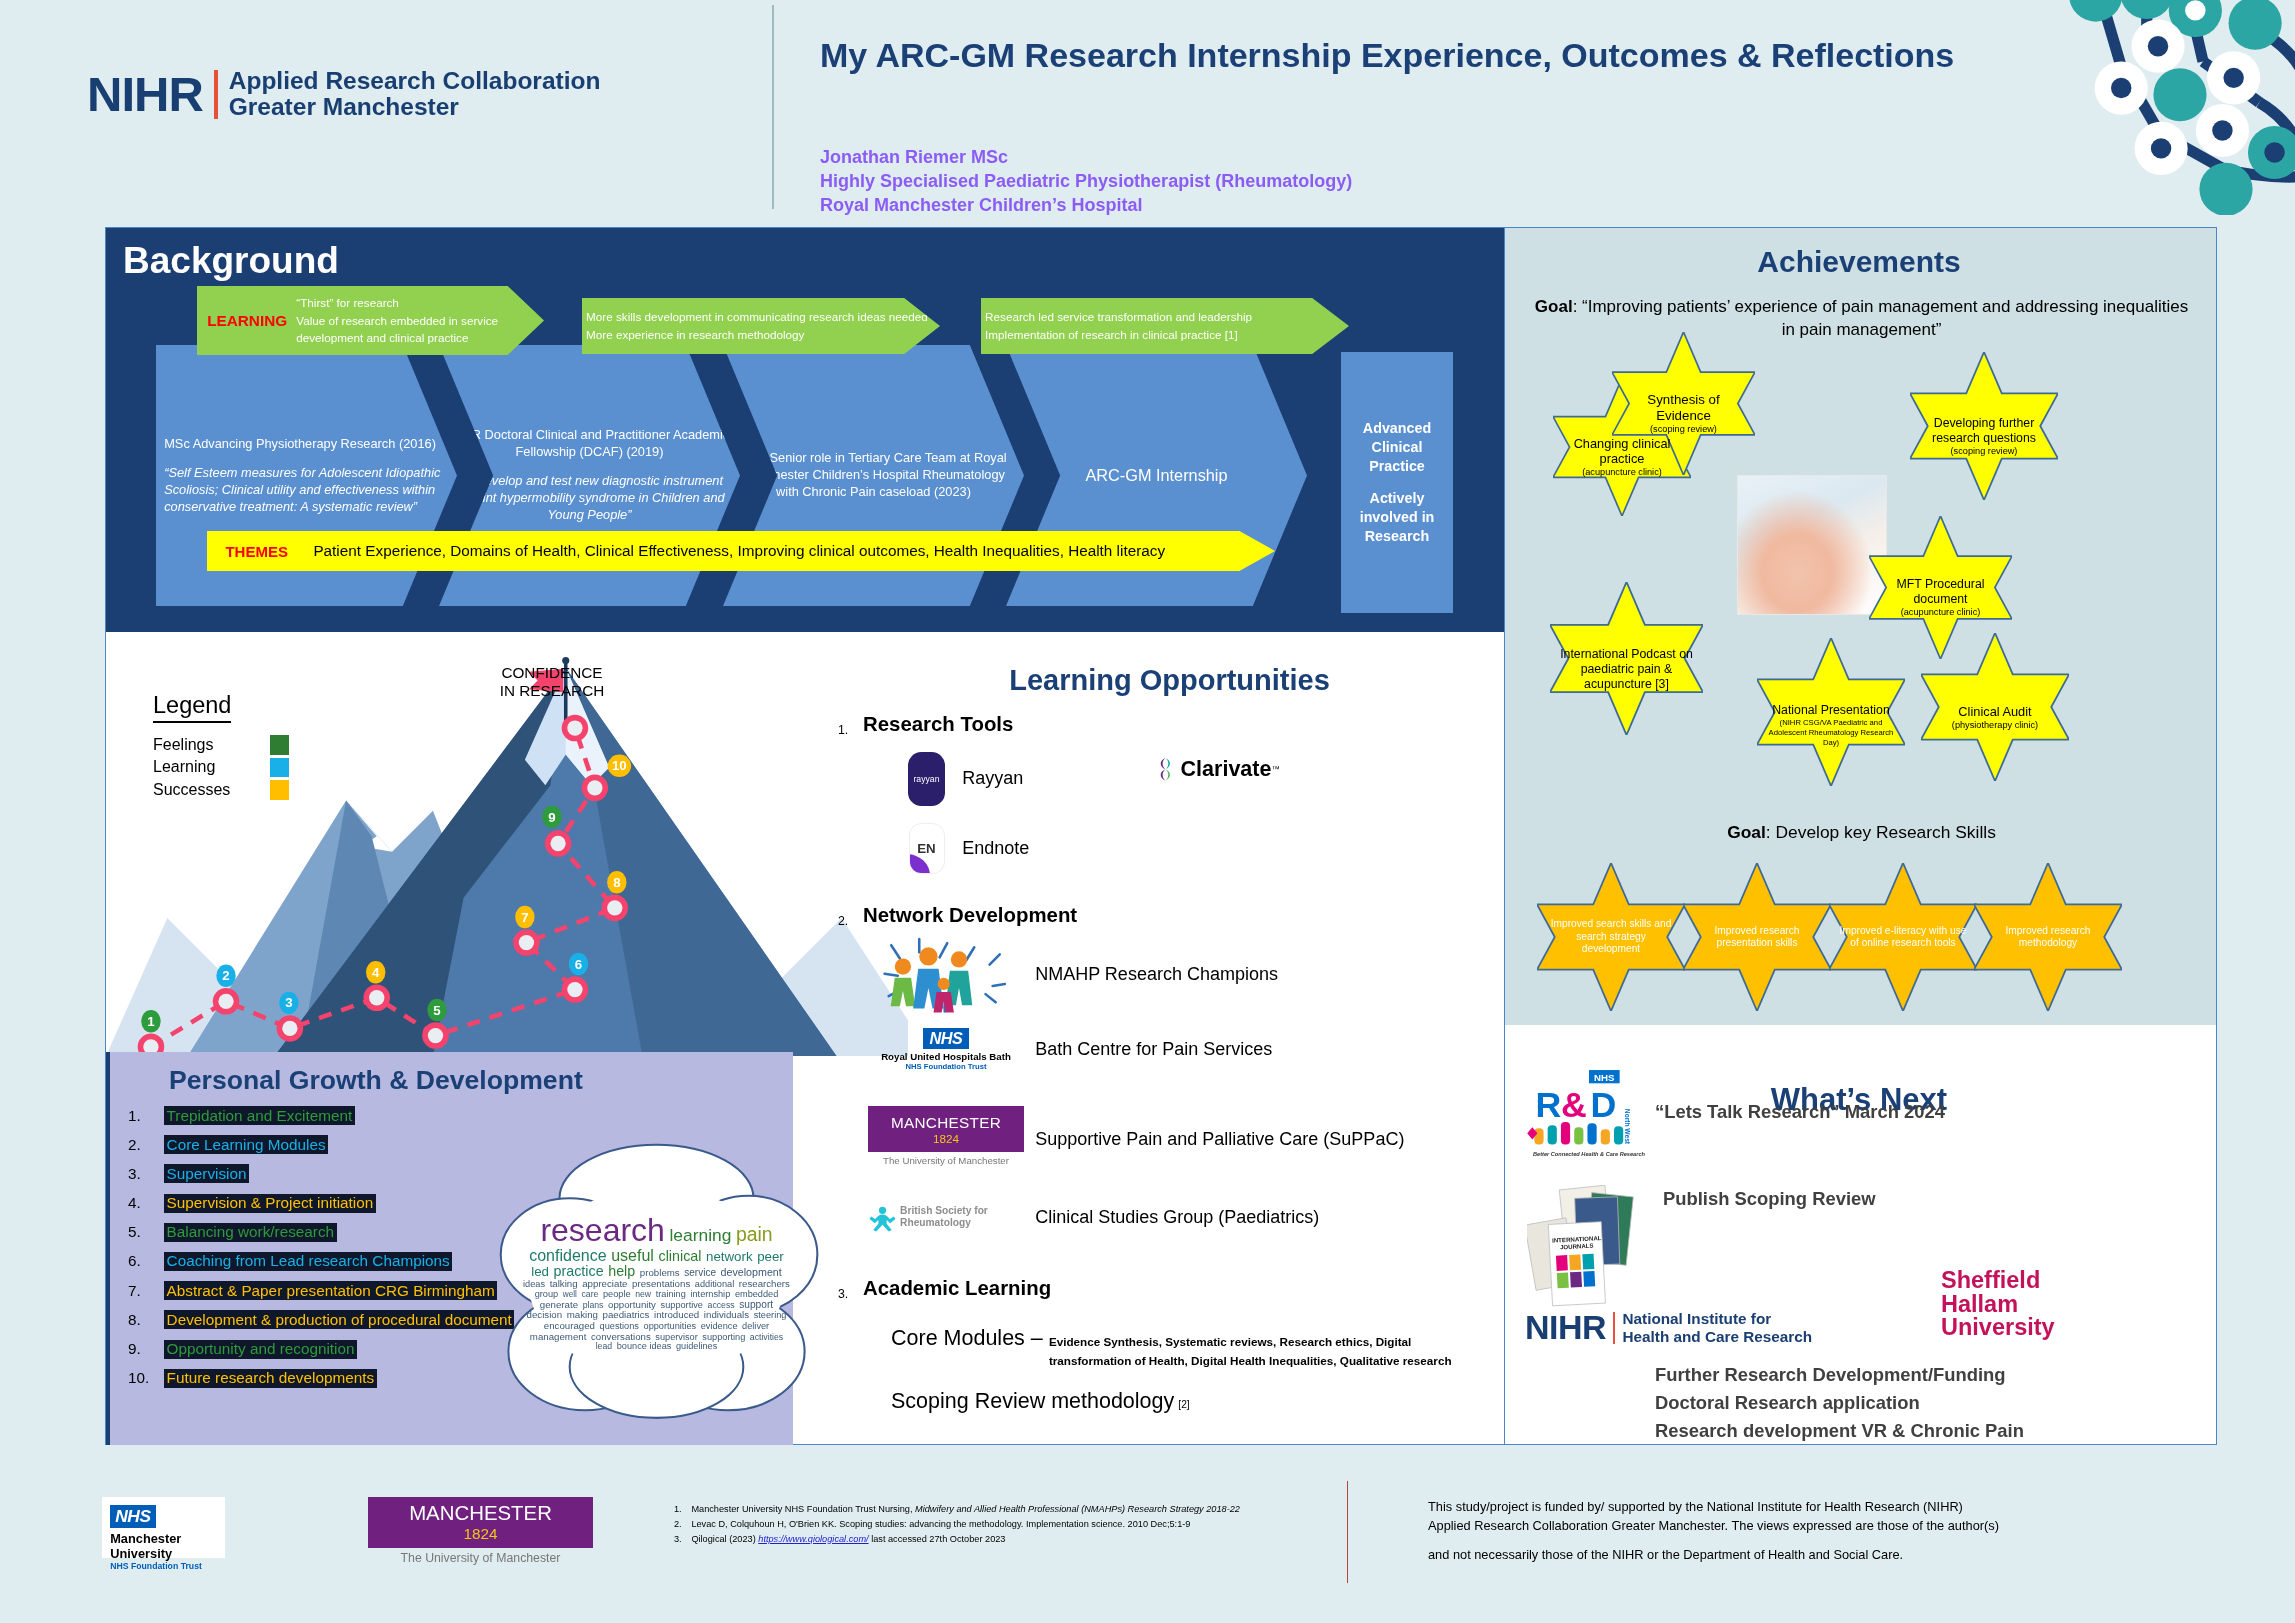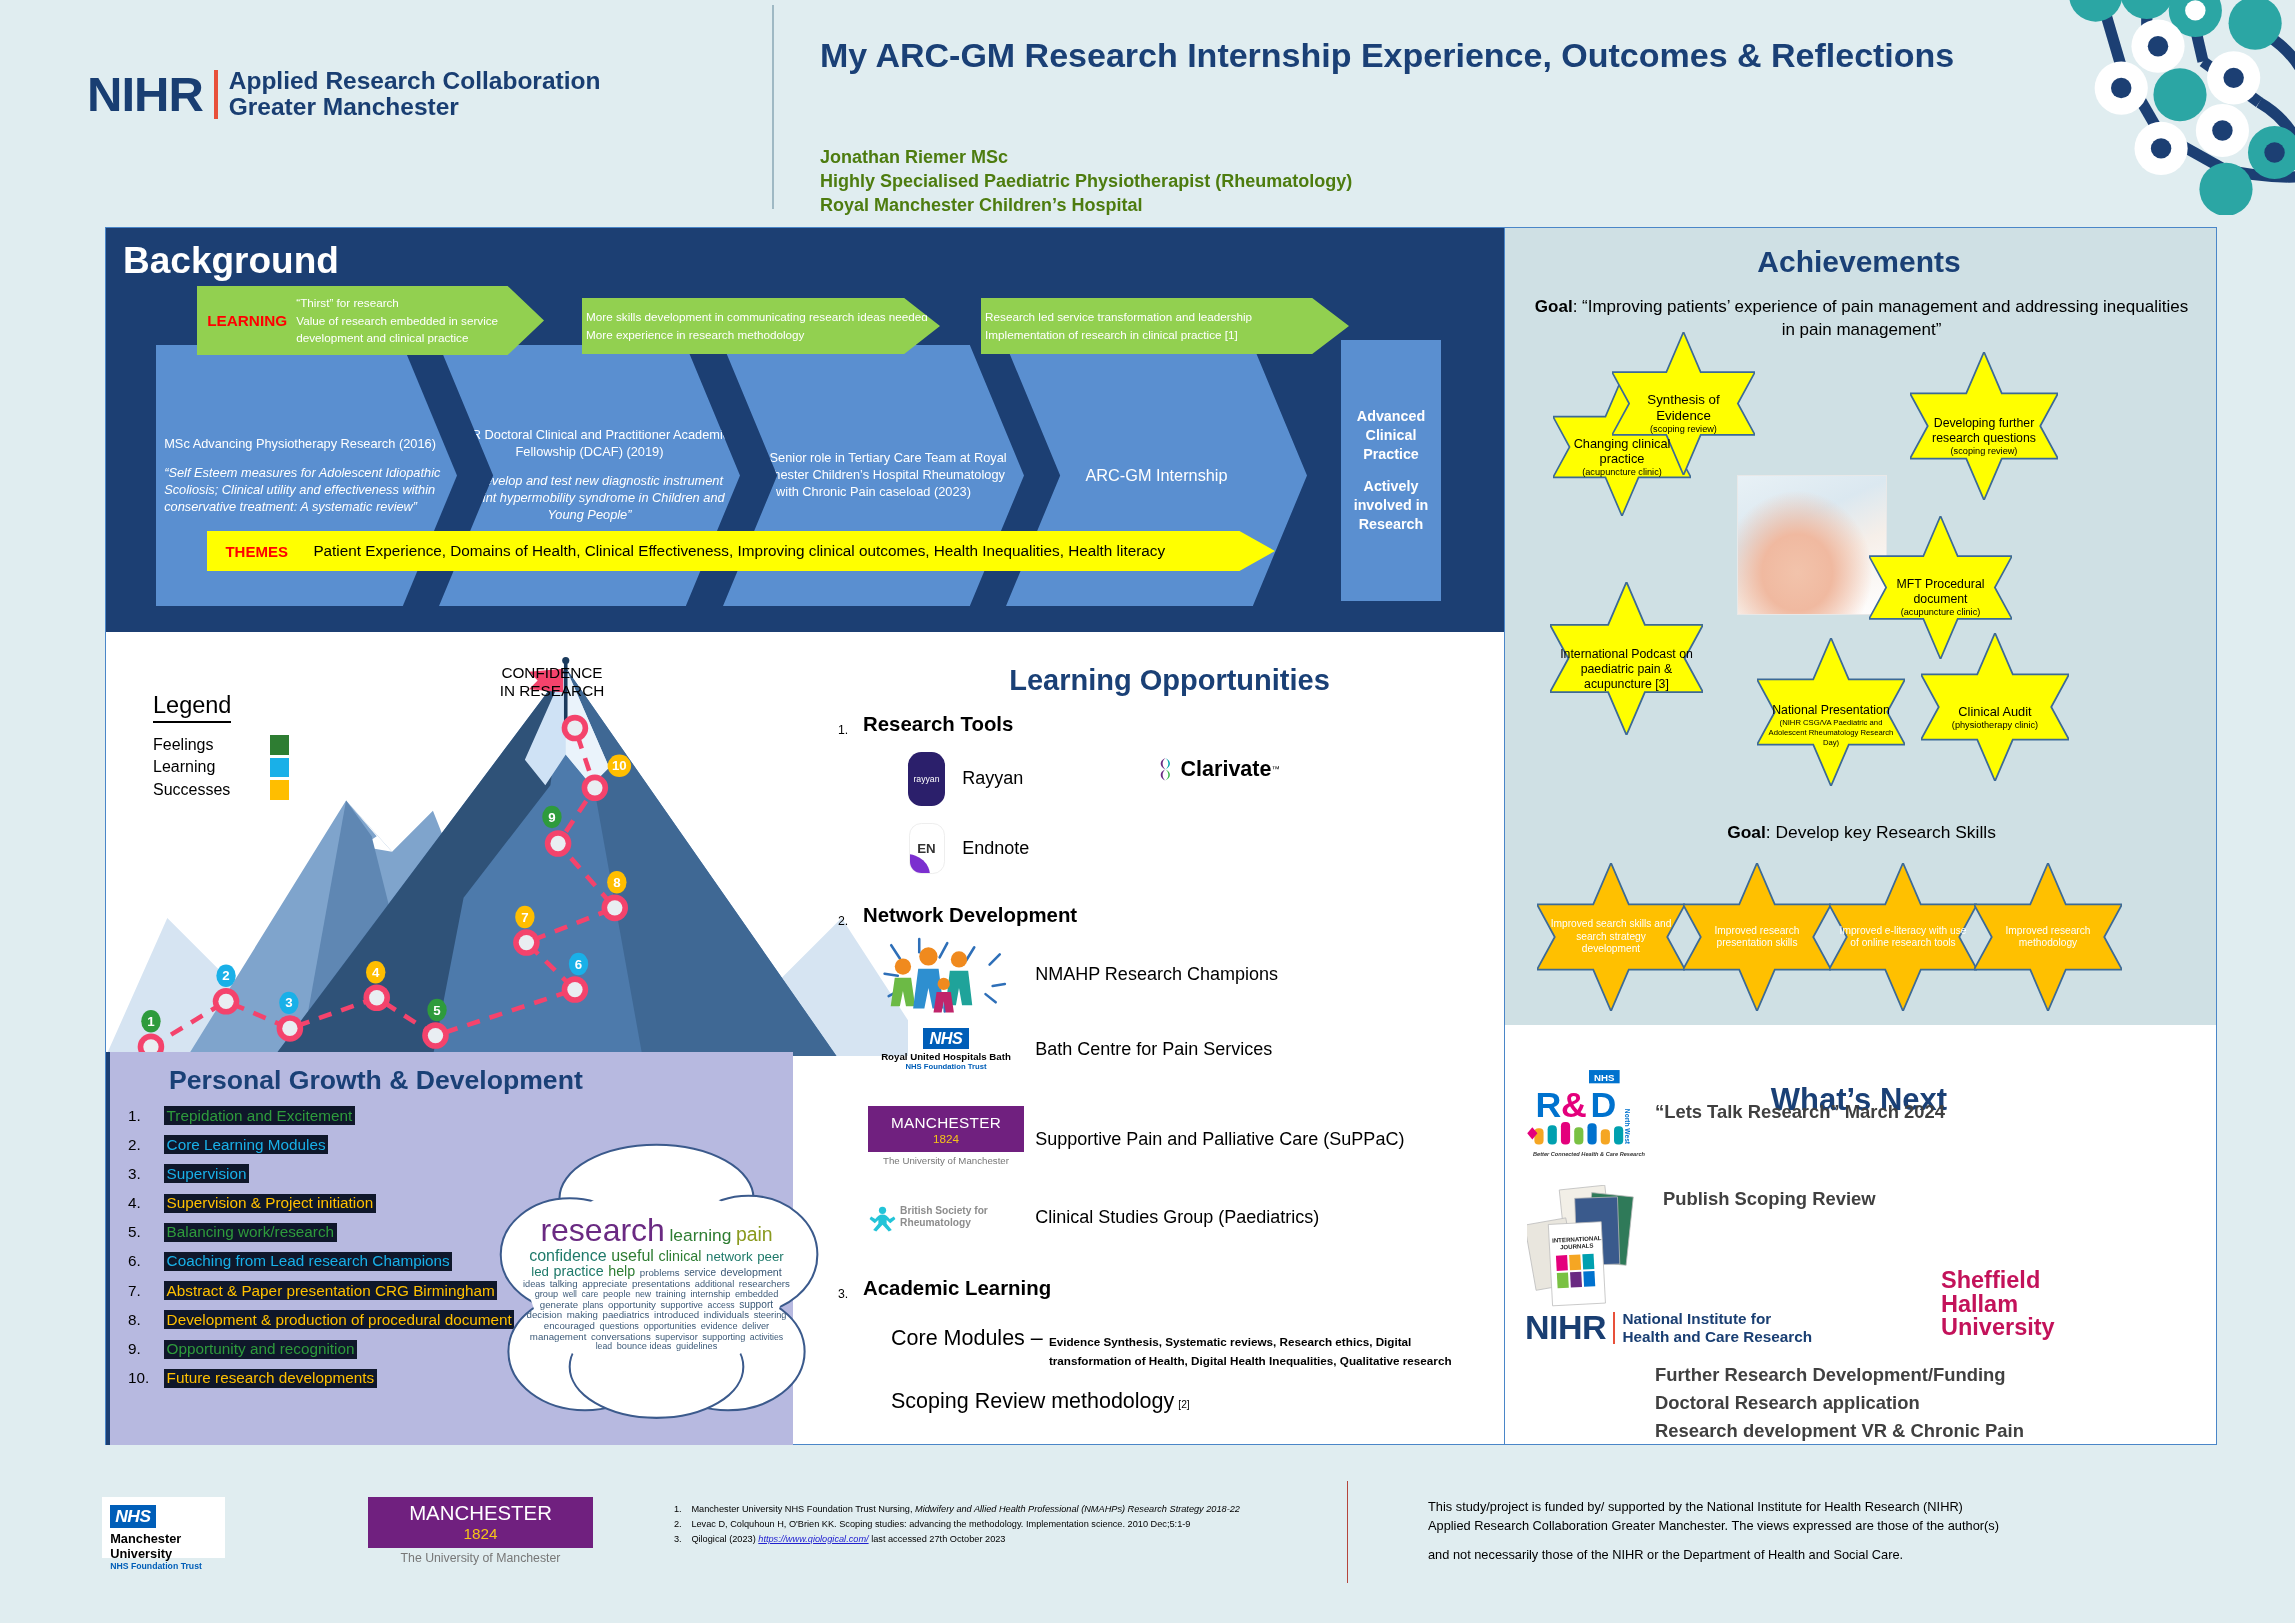--- a/index.html
+++ b/index.html
@@ -14,21 +14,21 @@
 
   
   #nihr-logo{left:87px;top:61px;width:659px;height:66px;display:flex;align-items:center;}
   #nihr-logo .nihr-word{font-family:"Liberation Sans",sans-serif;font-weight:bold;font-size:49px;letter-spacing:-1px;color:#193e72;line-height:1;}
   #nihr-logo .nihr-bar{width:3.6px;height:49px;background:#e8503a;margin:0 11.2px;}
   #nihr-logo .nihr-sub{font-weight:bold;font-size:24.5px;line-height:1.08;color:#193e72;}
 
   #header-divider{left:772px;top:5.1px;width:1.5px;height:204px;background:#9fb9c4;}
 
   #poster-title{left:820px;top:36px;width:1175px;font-size:34px;font-weight:bold;color:#1a4076;line-height:1.12;}
-  #author-block{left:820px;top:146px;width:1175px;font-size:18px;font-weight:bold;color:#4d7c0f;line-height:1.33;}
+  #author-block{left:820px;top:146px;width:1175px;font-size:18px;font-weight:bold;color:#8b5cf6;line-height:1.33;}
 
   
   #deco-network{right:0;top:0;width:276px;height:215px;}
 
   
   #main-frame{left:105px;top:227px;width:2112px;height:1218px;border:1px solid #4a86c8;background:#fff;box-sizing:border-box;}
 
   
   #background-panel{left:106px;top:228px;width:1398px;height:404px;background:#1c3f73;}
   #background-title{left:123px;top:240px;font-size:37px;font-weight:bold;color:#fff;}
@@ -189,21 +189,21 @@
 <div class="abs chev" style="left:723px;top:345px;width:301px;height:261px;clip-path:polygon(0 0, 82% 0, 100% 50%, 82% 100%, 0 100%, 18% 50%);">
   <div class="inner" style="font-size:12.8px;">
     <div>New Senior role in Tertiary Care Team at Royal Manchester Children’s Hospital Rheumatology with Chronic Pain caseload (2023)</div>
   </div>
 </div>
 <div class="abs chev" style="left:1006px;top:345px;width:301px;height:261px;clip-path:polygon(0 0, 82% 0, 100% 50%, 82% 100%, 0 100%, 18% 50%);">
   <div class="inner" style="font-size:16.3px;">
     <div>ARC-GM Internship</div>
   </div>
 </div>
-<div class="abs chev" style="left:1341px;top:340px;width:100px;height:261px;">
+<div class="abs chev" style="left:1341px;top:352px;width:112px;height:261px;">
   <div class="inner" style="font-size:14.3px;font-weight:bold;">
     <div>Advanced Clinical Practice</div>
     <div style="height:13.3px;"></div>
     <div>Actively involved in Research</div>
   </div>
 </div>
 
 <div class="abs greenarrow" style="left:197px;top:286px;width:347px;height:69px;clip-path:polygon(0 0, 78% 0, 78% -55%, 100% 50%, 78% 155%, 78% 100%, 0 100%);">
   <span class="learning-tag">LEARNING</span>
   <span class="txt">

